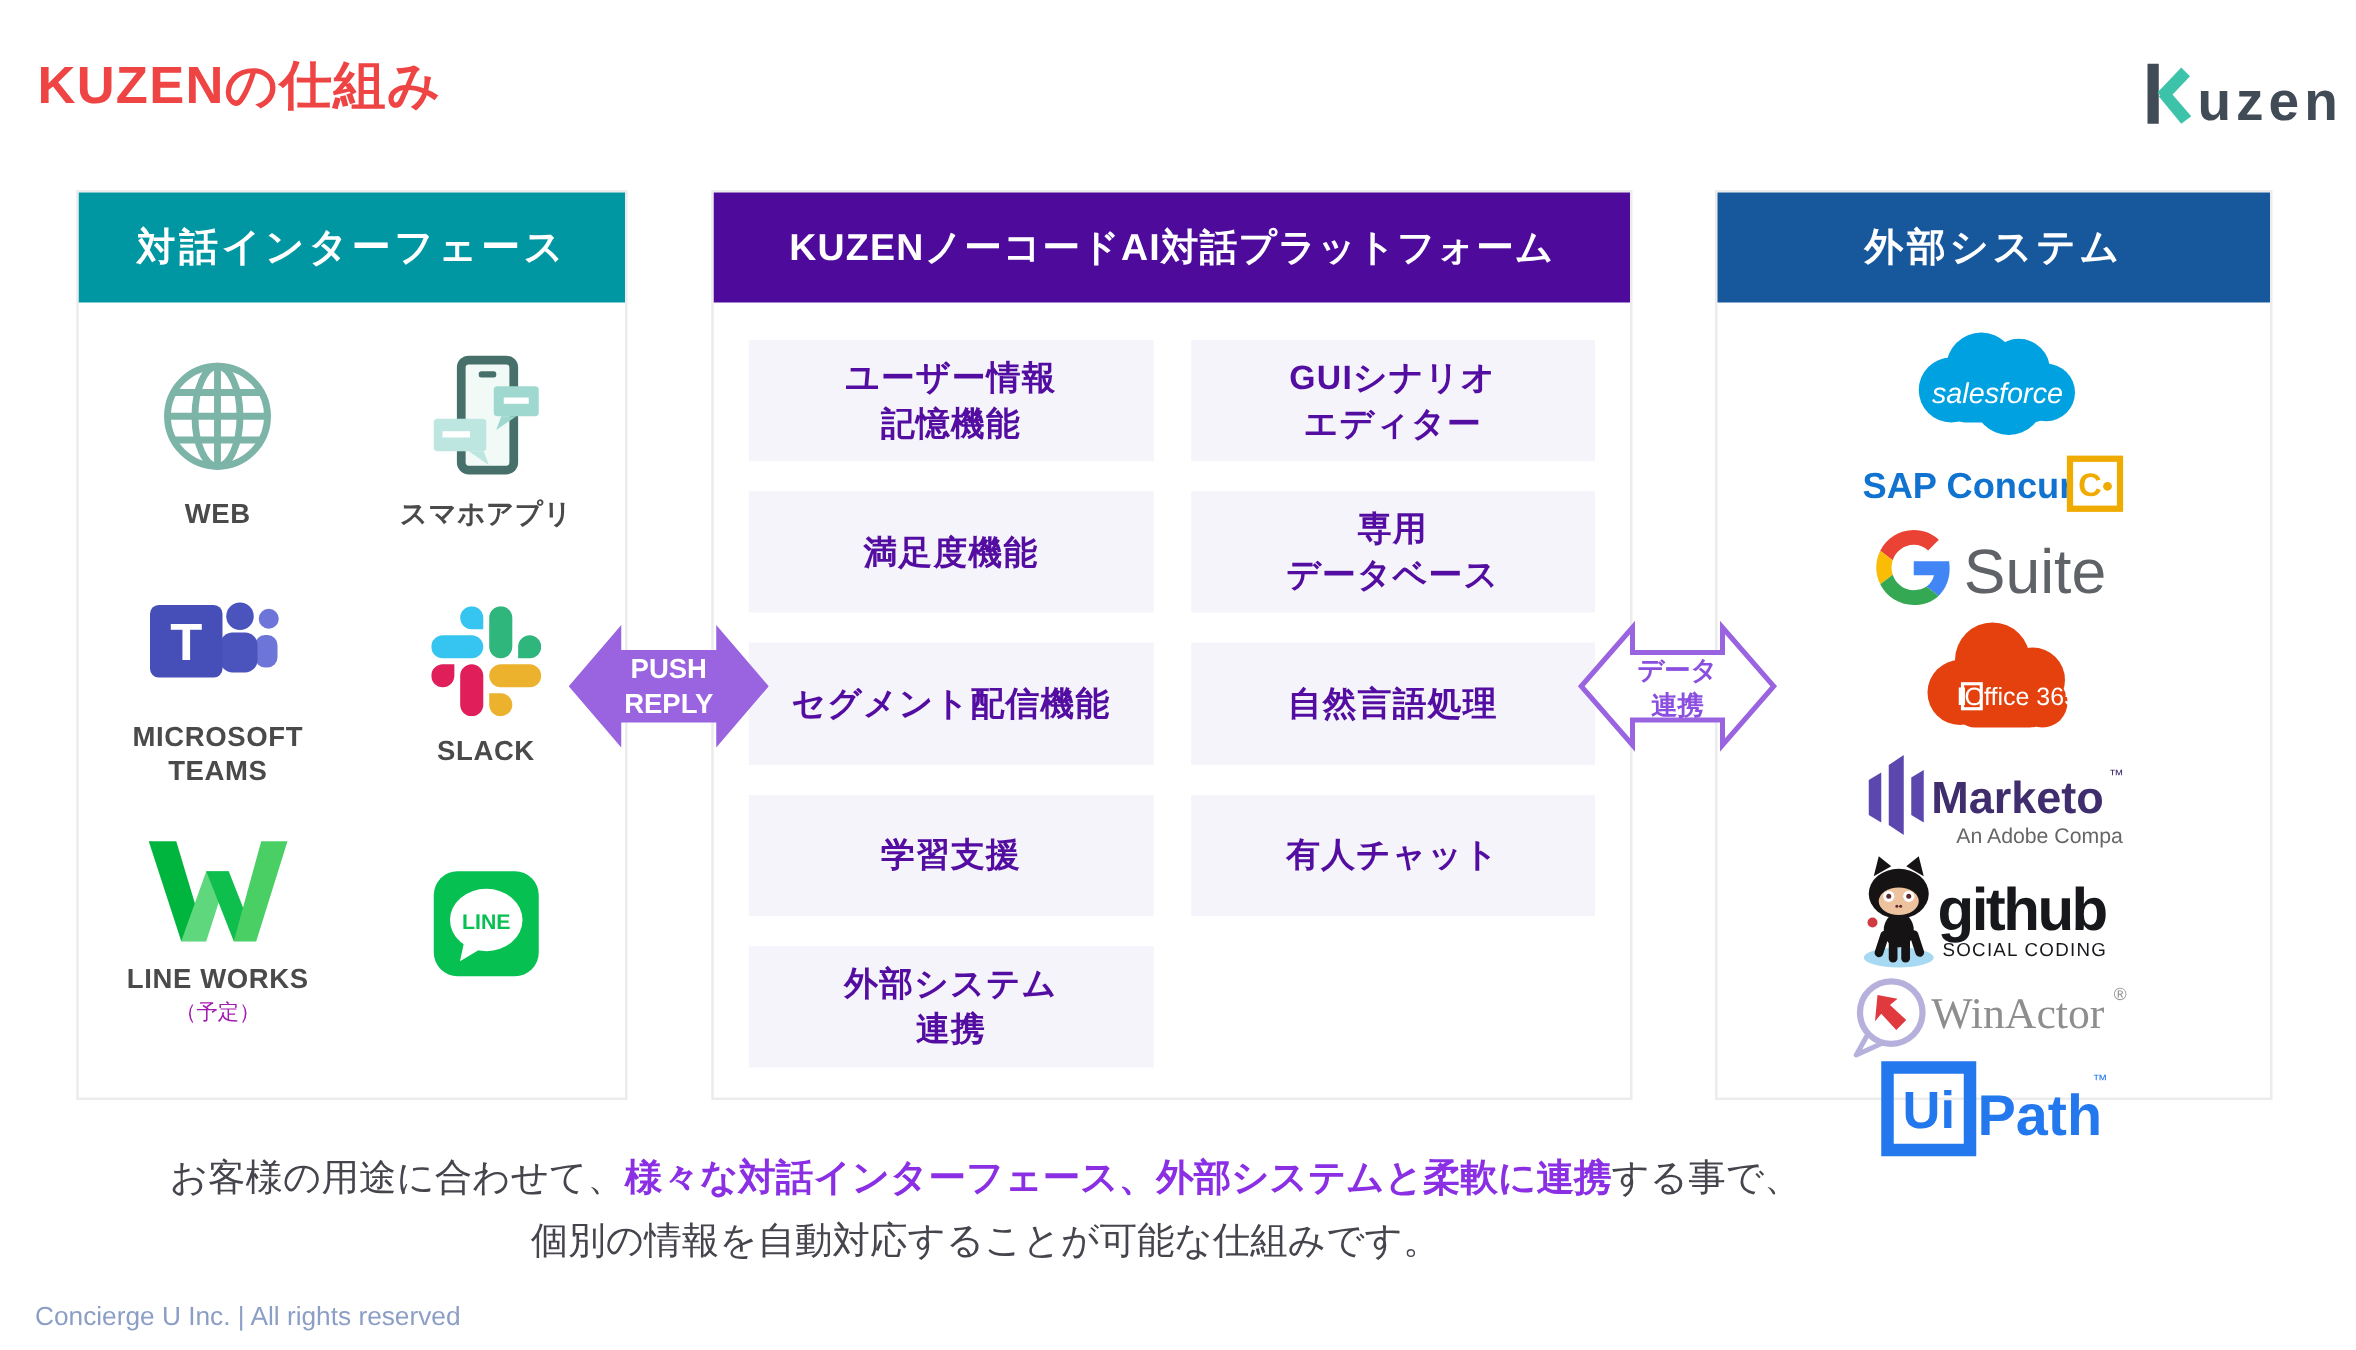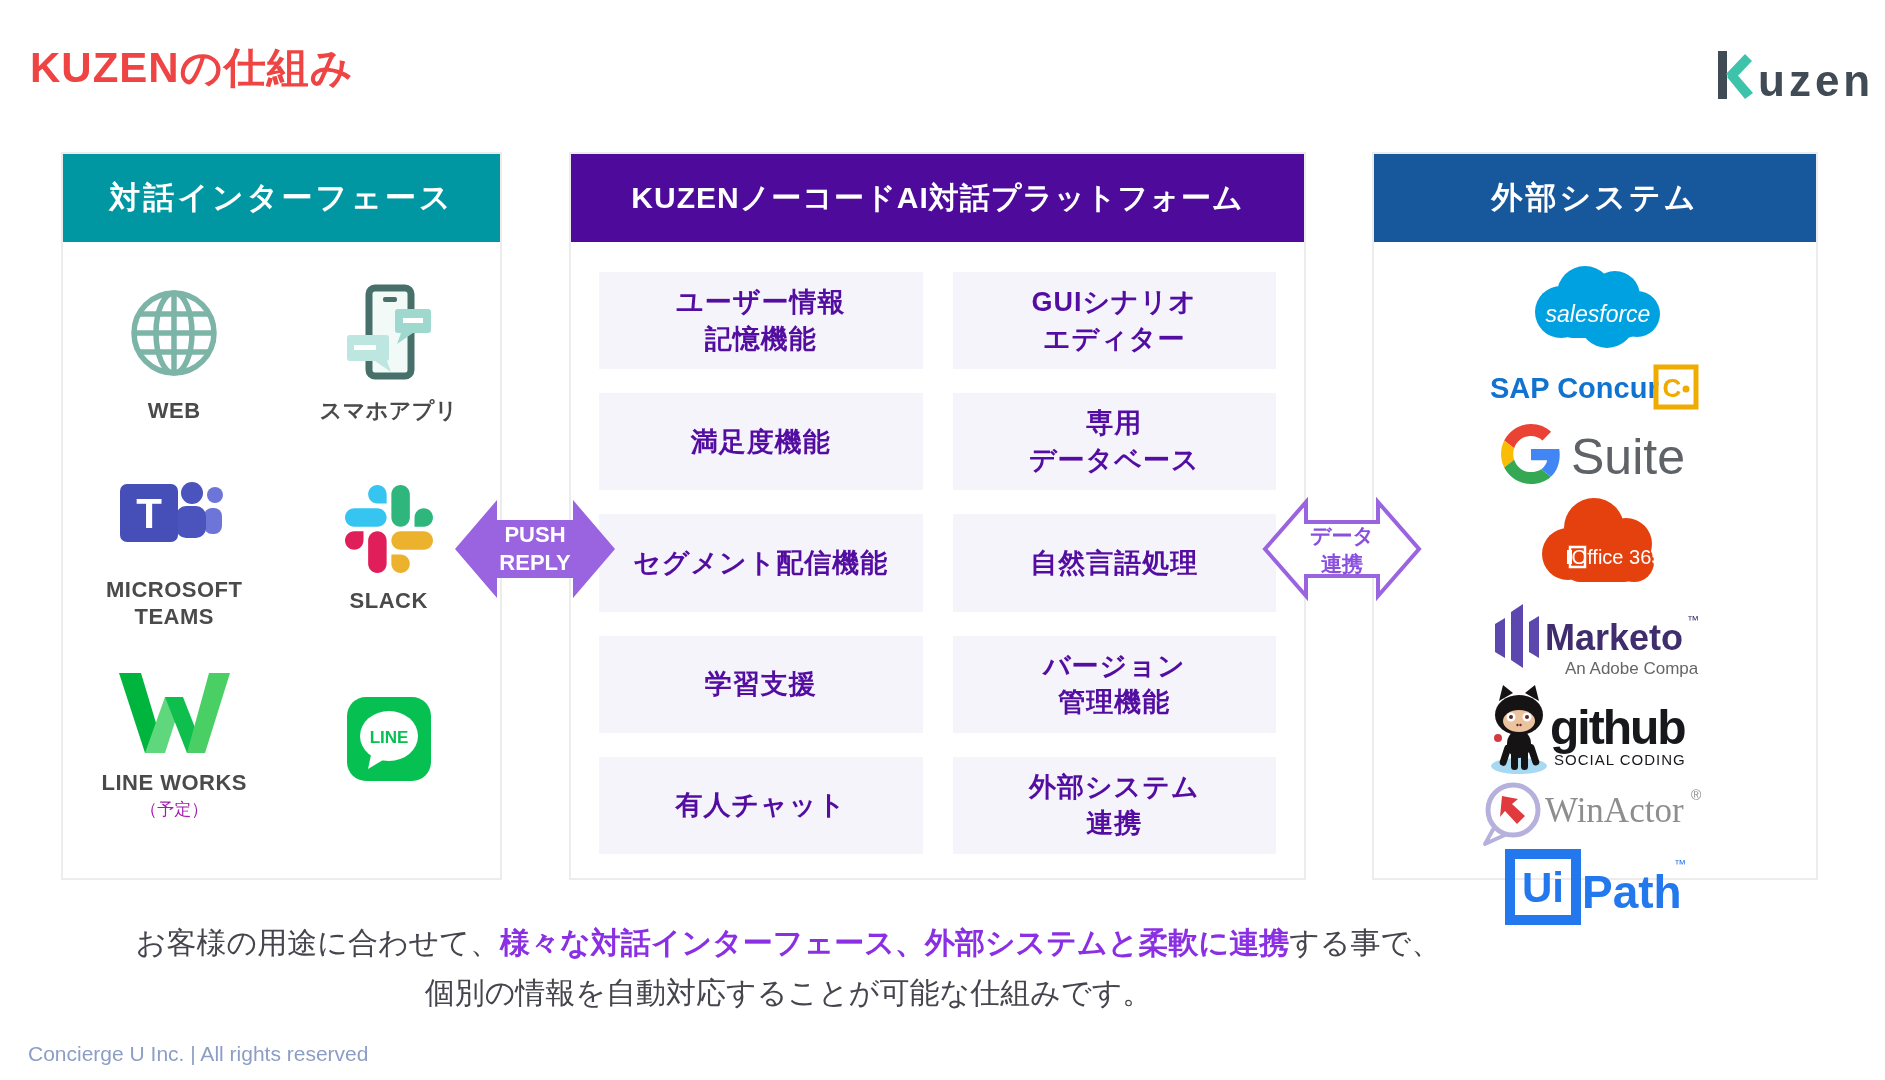--- a/index.html
+++ b/index.html
@@ -150,22 +150,20 @@
     <div class="feat-box">ユーザー情報
 記憶機能</div>
     <div class="feat-box">GUIシナリオ
 エディター</div>
     <div class="feat-box">満足度機能</div>
     <div class="feat-box">専用
 データベース</div>
     <div class="feat-box">セグメント配信機能</div>
     <div class="feat-box">自然言語処理</div>
     <div class="feat-box">学習支援</div>
-    <div class="feat-box">バージョン
-管理機能</div>
     <div class="feat-box">有人チャット</div>
     <div class="feat-box">外部システム
 連携</div>
   </div>
 </div>
 
 <div class="col" id="col-external">
   <div class="col-header">外部システム</div>
   <div class="ext-grid">
 

